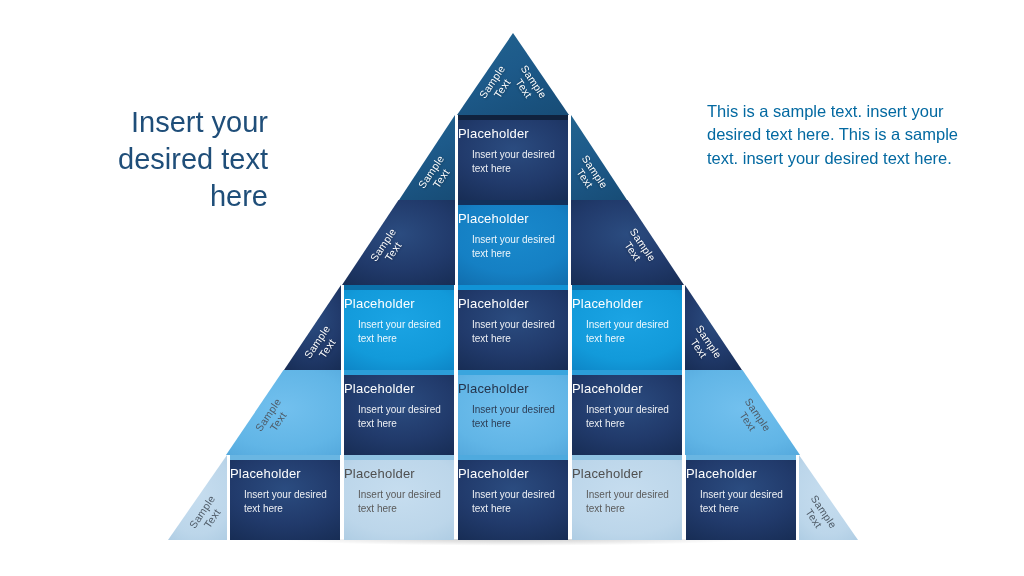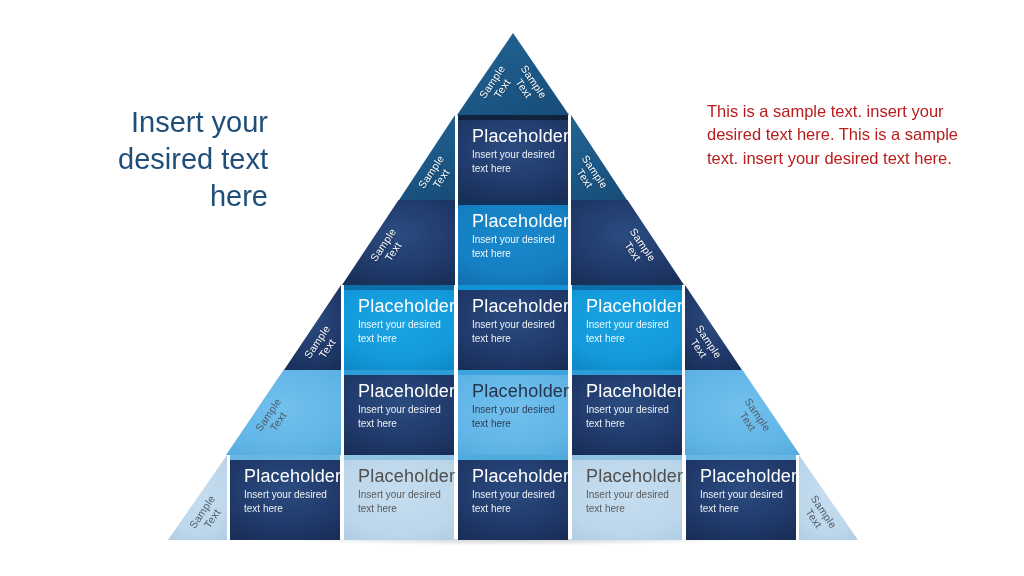--- a/index.html
+++ b/index.html
@@ -4,21 +4,21 @@
 <style>
   html,body{margin:0;padding:0;background:#ffffff;}
   .stage{position:relative;width:1024px;height:576px;background:#ffffff;overflow:hidden;
          font-family:"Liberation Sans", sans-serif;}
 
   
   .left-title{position:absolute;left:72px;top:104px;width:196px;text-align:right;
               color:#1F4E79;font-size:29px;line-height:1.28;font-weight:400;}
 
   
-  .body-par{position:absolute;left:707px;top:100px;width:270px;color:#b91c1c;
+  .body-par{position:absolute;left:707px;top:100px;width:270px;color:#0369a1;
             font-size:16.5px;line-height:1.42;font-weight:400;}
 
   .pyramid{position:absolute;left:0;top:0;width:1024px;height:576px;}
 
   .base-shadow{position:absolute;left:200px;top:539px;width:630px;height:9px;
                background:radial-gradient(ellipse 50% 100% at 50% 0%, rgba(0,0,0,.20), rgba(0,0,0,0) 75%);}
 
   
   .apex,.edge,.cell{position:absolute;box-sizing:border-box;}
 
@@ -27,21 +27,21 @@
   .tone-medium {background:linear-gradient(155deg, #22648F 0%, #1D5A8A 45%, #174C76 100%);}
   .tone-mblue  {background:radial-gradient(ellipse 95% 80% at 50% 42%, #1989CC 0%, #1580C4 55%, #0F68A6 100%);}
   .tone-bright {background:radial-gradient(ellipse 95% 80% at 50% 42%, #1BA4E4 0%, #129ADA 58%, #0C7FC0 100%);}
   .tone-sky    {background:radial-gradient(ellipse 95% 80% at 50% 45%, #72C0EE 0%, #61B5E6 60%, #4FA3D8 100%);}
   .tone-pale   {background:radial-gradient(ellipse 95% 80% at 50% 45%, #C6DDEF 0%, #BCD6EA 60%, #A8C8E0 100%);}
 
   
   .cap{position:absolute;left:0;top:0;width:100%;height:5px;}
 
   
-  .cell-title{position:absolute;left:14px;top:11px;font-size:18px;color:#FFFFFF;letter-spacing:.2px;}
+  .cell-title{position:absolute;left:0;top:11px;font-size:13px;color:#FFFFFF;letter-spacing:.2px;}
   .cell-sub{position:absolute;left:14px;top:33px;width:94px;font-size:10px;line-height:1.4;
             color:rgba(255,255,255,.92);}
   .cell.tone-sky .cell-title{color:#24344C;}
   .cell.tone-sky .cell-sub{color:#2C3D55;}
   .cell.tone-pale .cell-title{color:#4F4F4F;}
   .cell.tone-pale .cell-sub{color:#5A5A5A;}
 
   
   .edge-label{position:absolute;white-space:pre-line;text-align:center;font-size:10.5px;
               line-height:1.15;color:#FFFFFF;letter-spacing:.3px;

